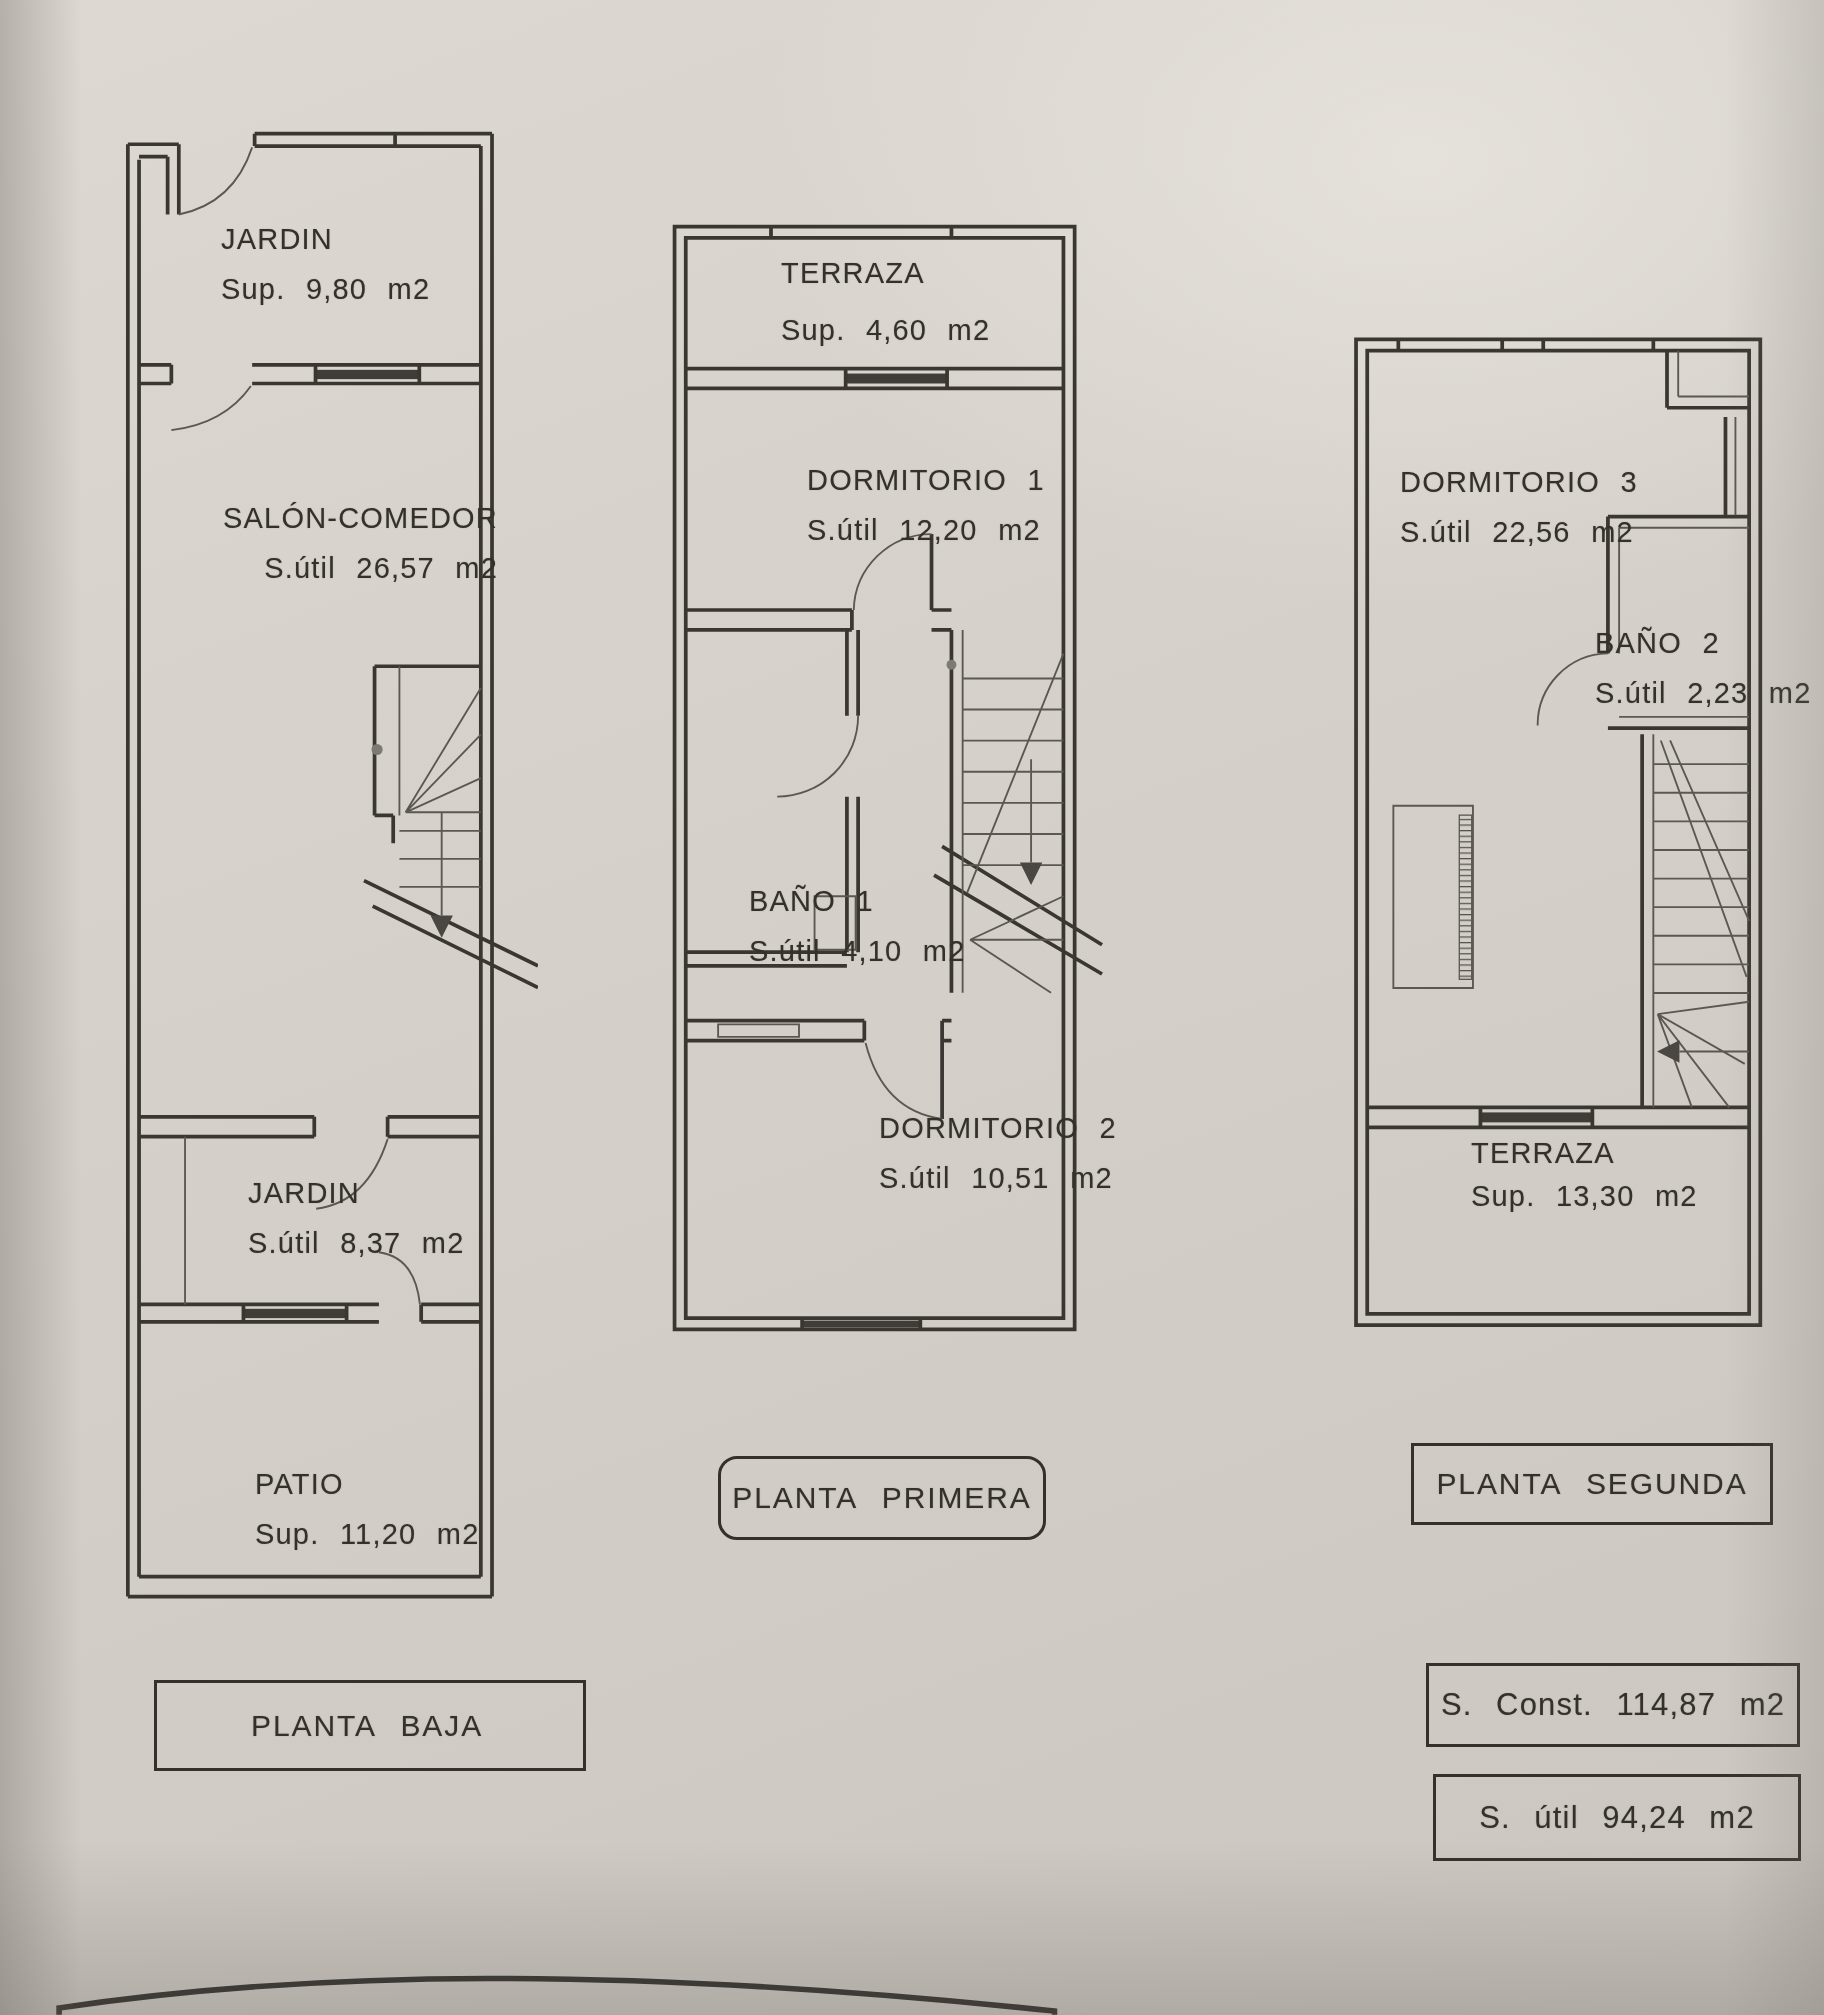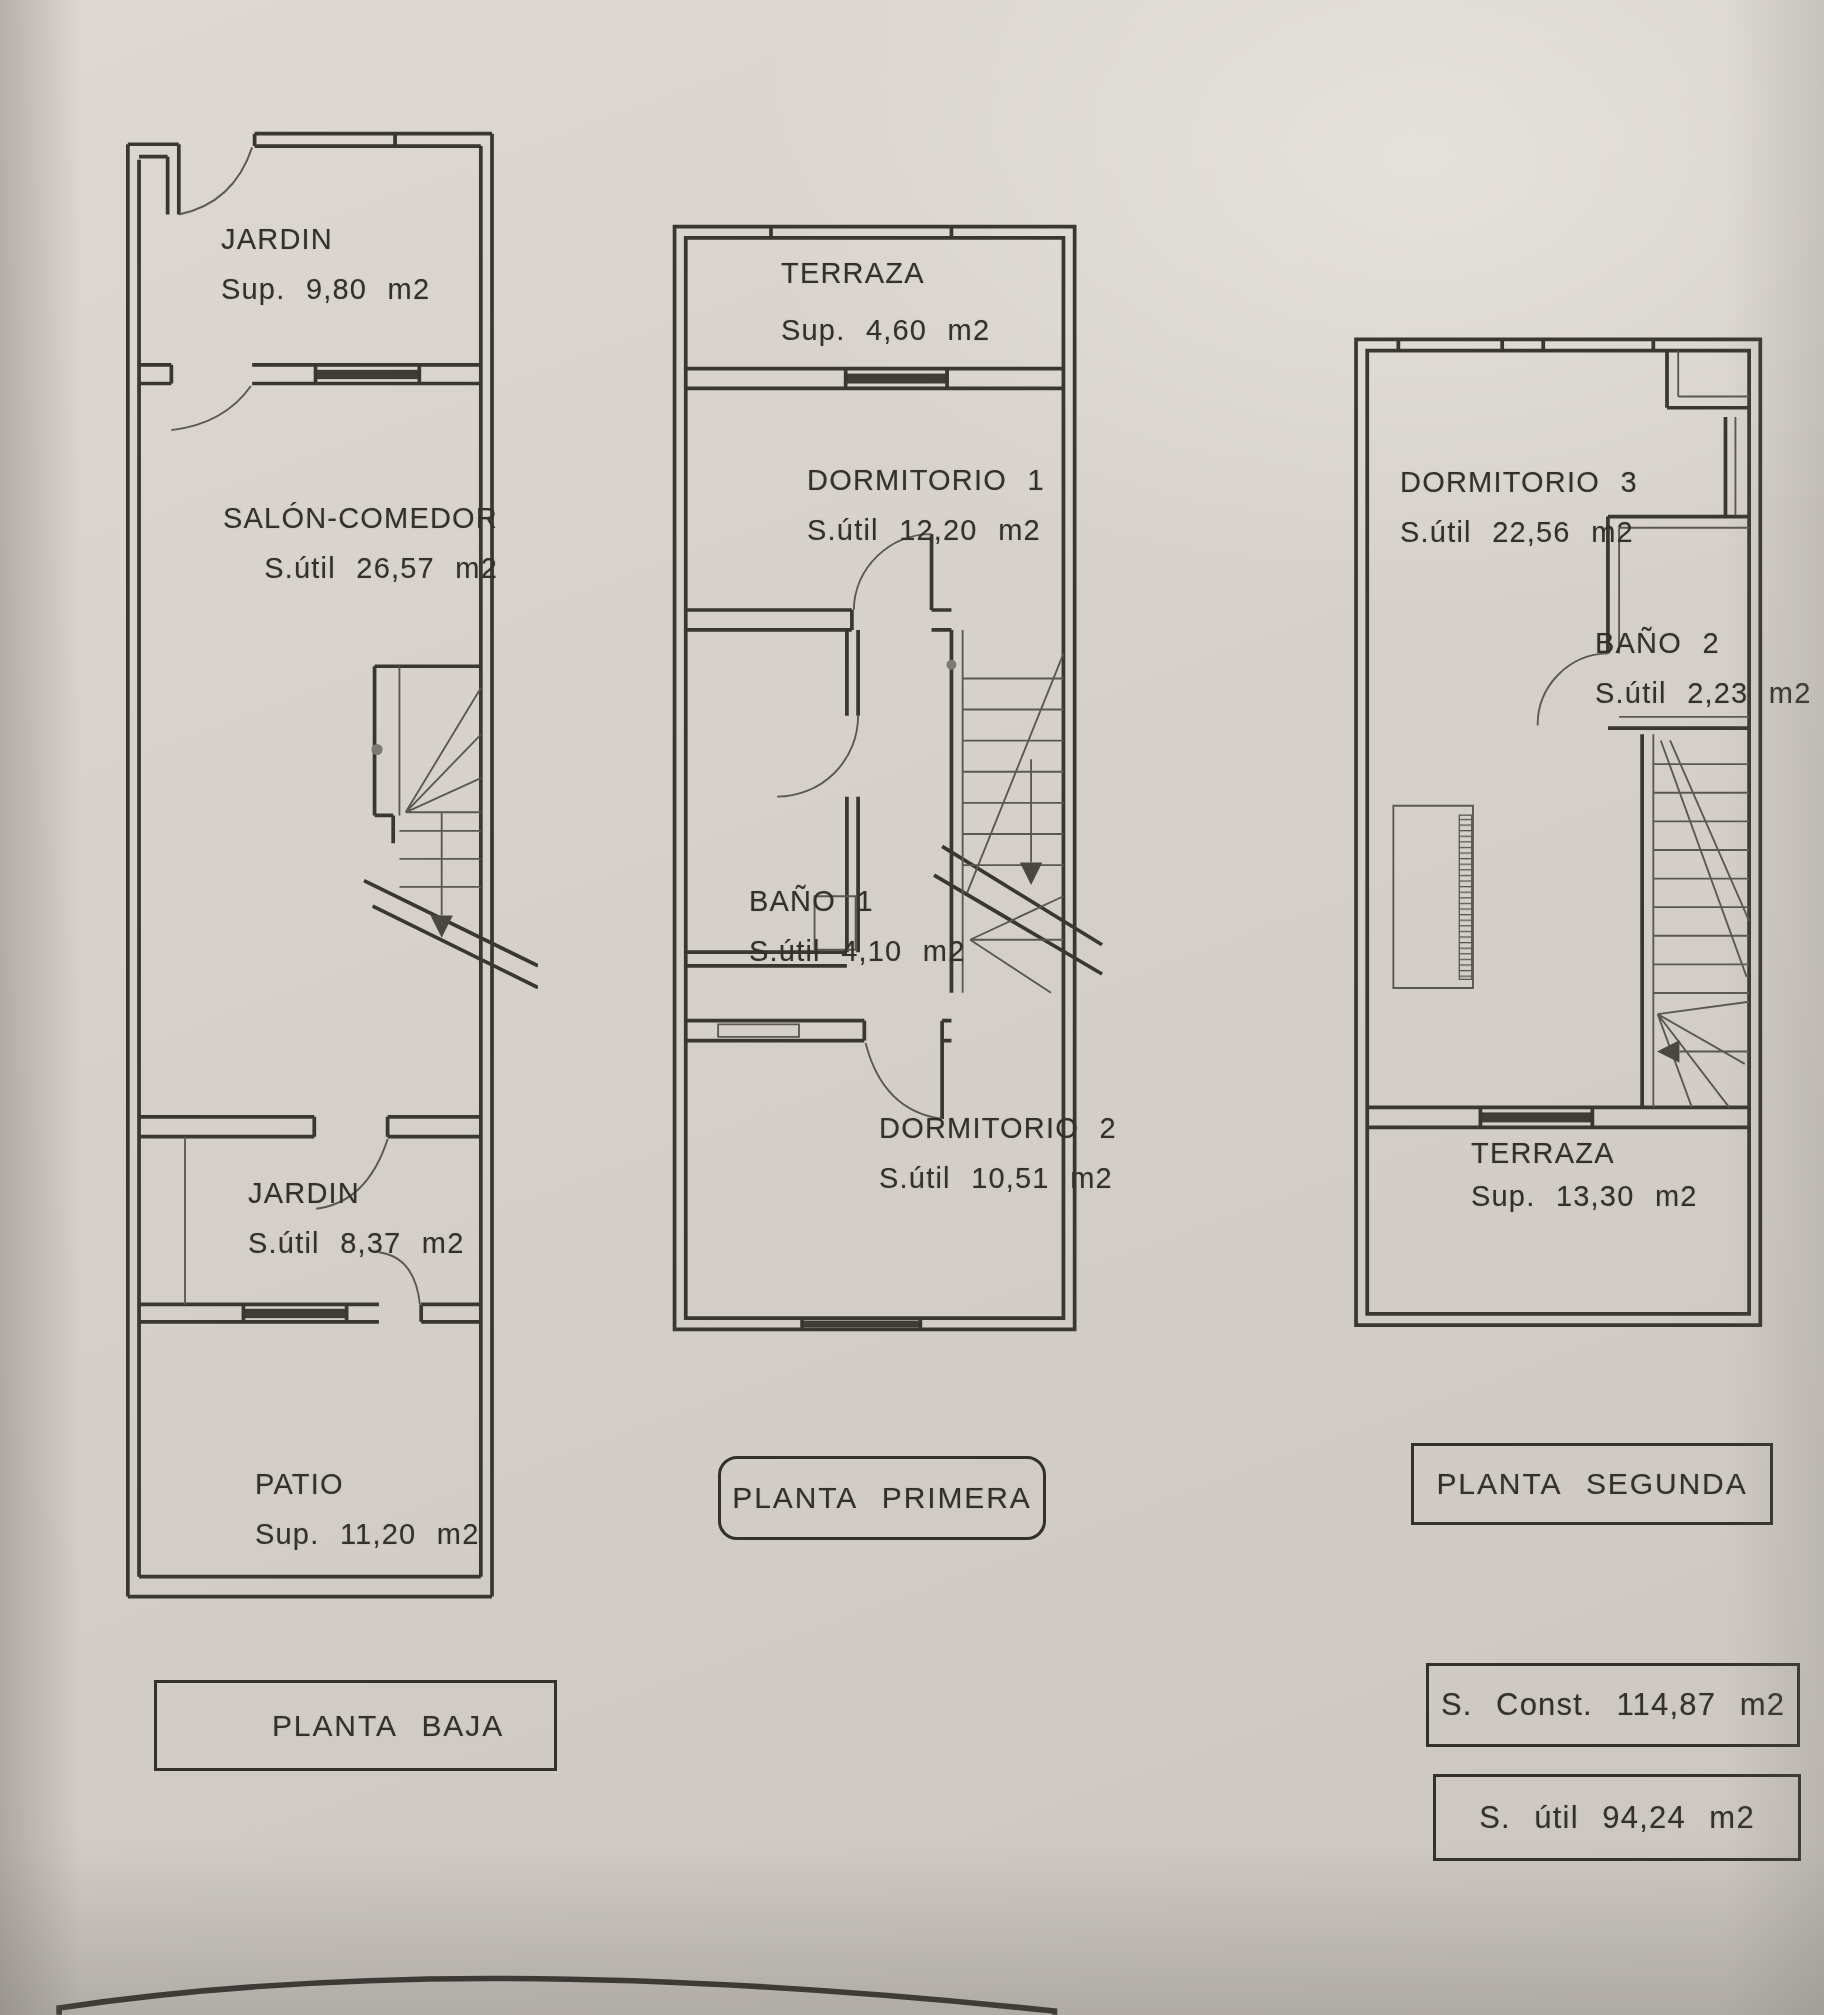--- a/index.html
+++ b/index.html
@@ -26,21 +26,21 @@
     color:#34312d;text-shadow:0 0 1.2px rgba(62,58,52,.35);
   }
   .room-area{margin-top:21px;}
   .title-box{
     position:absolute;border:3.1px solid #34312d;
     display:flex;align-items:center;justify-content:center;
     font-size:30px;letter-spacing:1.9px;word-spacing:15px;
     text-shadow:0 0 1.2px rgba(62,58,52,.35);
     background:transparent;
   }
-  .title-box.left-bias{justify-content:center;padding-left:65px;}
+  .title-box.left-bias{justify-content:flex-start;padding-left:94px;}
   .summary-box{
     position:absolute;border:3.1px solid #34312d;
     display:flex;align-items:center;justify-content:center;
     font-size:31px;letter-spacing:1.2px;word-spacing:13.7px;
     text-shadow:0 0 1.2px rgba(62,58,52,.35);
   }
 </style>
 </head>
 <body>
 

